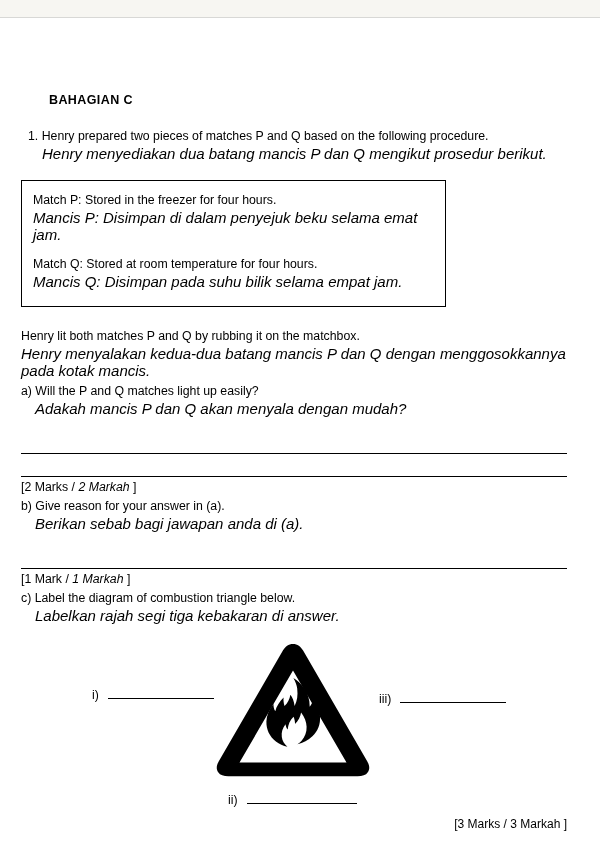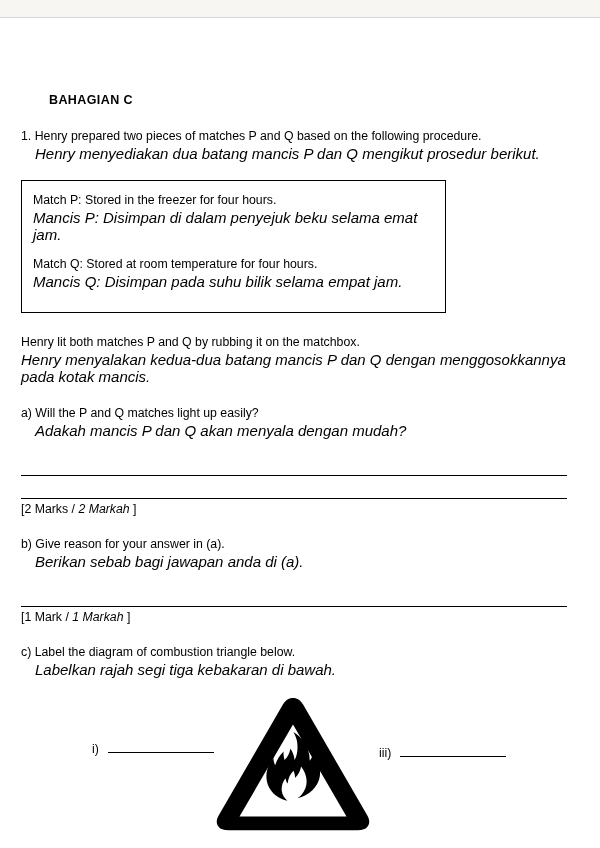--- a/index.html
+++ b/index.html
@@ -31,48 +31,49 @@
   .section-title {
     font-size: 12.5px;
     font-weight: bold;
     letter-spacing: 0.4px;
     margin-top: 75px;
     margin-bottom: 0;
     padding-left: 28px;
   }
   .q-block {
     margin-top: 21px;
+    margin-left: 7px;
   }
   .line-en {
     font-size: 12.3px;
     line-height: 17px;
   }
   .line-my {
     font-size: 15px;
     font-style: italic;
     line-height: 17px;
   }
   .indent {
     padding-left: 14px;
   }
   .procedure-box {
     margin-top: 18px;
     border: 1.6px solid #000000;
-    padding: 11px 11px 22px 11px;
+    padding: 11px 11px 16px 11px;
     box-sizing: border-box;
     width: 425px;
   }
   .procedure-group + .procedure-group {
     margin-top: 13px;
   }
   .after-box {
     margin-top: 21px;
   }
   .part {
-    margin-top: 20px;
+    margin-top: 4px;
   }
   .ans-lines {
     margin-top: 14px;
   }
   .ans-line {
     border-bottom: 1px solid #000000;
     height: 22px;
     width: 546px;
   }
   .marks {
@@ -180,21 +181,21 @@
     <div class="line-en">b) Give reason for your answer in (a).</div>
     <div class="line-my indent">Berikan sebab bagi jawapan anda di (a).</div>
     <div class="ans-lines">
       <div class="ans-line"></div>
     </div>
     <div class="marks"><span>[1 Mark / </span><span class="it">1 Markah</span><span> ]</span></div>
   </div>
 
   <div class="part">
     <div class="line-en">c) Label the diagram of combustion triangle below.</div>
-    <div class="line-my indent">Labelkan rajah segi tiga kebakaran di bawah.</div>
+    <div class="line-my indent">Labelkan rajah segi tiga kebakaran di answer.</div>
 
     <div class="diagram-area">
 
       <div class="label-slot slot-i">
         <span>i)</span>
         <span class="blank"></span>
       </div>
 
       <div class="label-slot slot-iii">
         <span>iii)</span>

